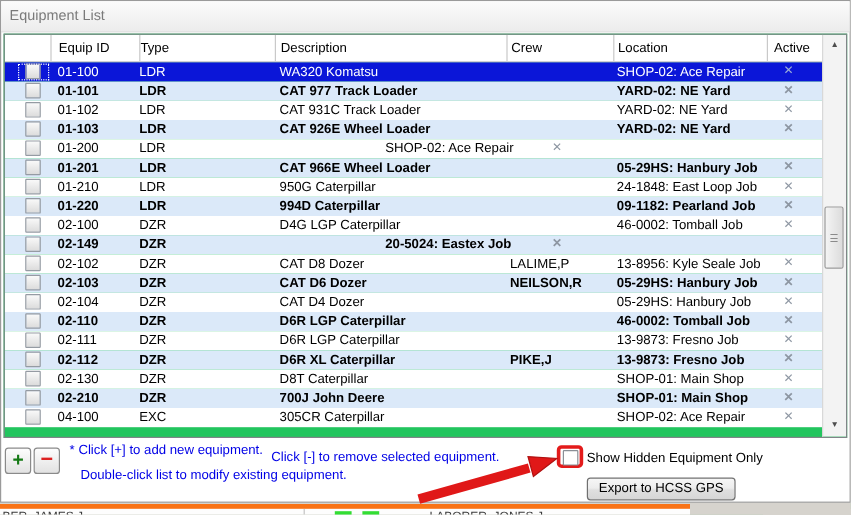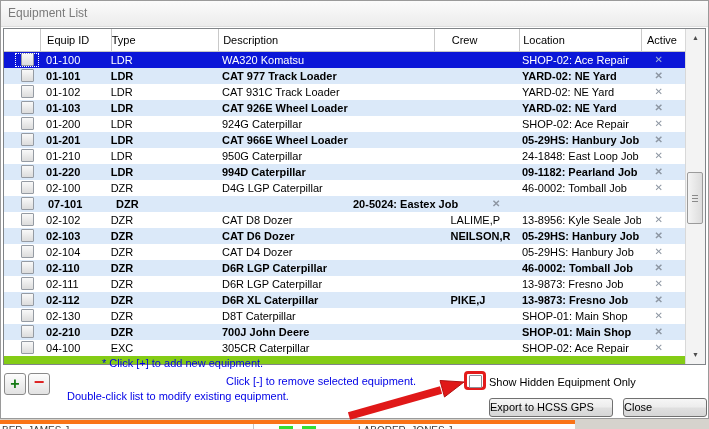--- a/index.html
+++ b/index.html
@@ -10,36 +10,36 @@
   
   .dialog { position:absolute; left:0; top:0; width:709px; height:419px;
             background:#fff; border:1px solid #9a9a9a; }
   .titlebar { position:absolute; left:0; top:0; right:0; height:26px;
               background:linear-gradient(#fbfbfb,#ececec);
               border-bottom:1px solid #dddddd; }
   .titlebar .title { position:absolute; left:7px; top:5px; font-size:12px; color:#7a7a7a; }
 
   
   .grid { position:absolute; left:2px; top:27px; width:703px; height:337px;
-          background:#84cc16; border:1px solid #808488; overflow:hidden; }
+          background:#22c55e; border:1px solid #808488; overflow:hidden; }
   .grid-header { position:absolute; left:0; top:0; width:681px; height:23px;
                  display:flex; background:#fff; border-bottom:1px solid #c6c6c6; }
   .grid-header .cell { line-height:22px; font-size:11px; color:#000; }
   .grid-header .cell.sep { border-left:1px solid #c9c9c9; }
   .rows { position:absolute; left:0; top:23px; width:681px; }
   .grid-row { display:flex; height:16px; background:#fff; }
   .grid-row.alt { background:var(--alt-row,#dbe9f9);font-weight:bold; }
   .grid-row.selected { background:var(--sel,#0b16d8); color:#fff; }
   .cell { overflow:hidden; white-space:nowrap; line-height:16px; font-size:11px; }
   .c-rowhdr { width:10px; }
   .c-chk    { width:28px; }
   .c-equip  { width:74px;  padding-left:6px; }
   .c-type   { width:113px; padding-left:0; }
   .c-desc   { width:193px; padding-left:4px; }
-  .c-crew   { width:89px;  padding-left:17px;margin-left:32px; }
+  .c-crew   { width:89px;  padding-left:3px; }
   .c-loc    { width:128px; padding-left:3px; }
   .c-active { width:46px;  padding-left:14px; color:#8d96a2; font-size:10px; }
   .selected .c-active { color:#9fb0d8; }
   .selected .c-chk { outline:1px dotted #fff; outline-offset:-2px; }
   .rowchk { width:13px; height:13px; margin:1px 0 0 7px;
             border:1px solid #959ba3; border-radius:1px;
             background:linear-gradient(#f9f9f9,#dcdcdc); }
 
   
   .vscroll { position:absolute; top:0; right:0; bottom:0; width:20px;
@@ -55,34 +55,34 @@
                  background:repeating-linear-gradient(#8a8a8a 0 1px, transparent 1px 3px); }
 
   
   .sq-btn { position:absolute; width:22px; height:22px; top:372px;
             border:1px solid #8a8a8a; border-radius:3px; text-align:center;
             background:linear-gradient(#fdfdfd,#e2e2e2);
             font-size:16px; font-weight:bold; line-height:19px; }
   .sq-btn.add { left:3px; color:#157a15; }
   .sq-btn.remove { left:27px; color:#dd2222; font-size:18px; line-height:17px; }
   .hint { position:absolute; font-size:11px; color:var(--blue,#0000e6); white-space:nowrap; }
-  .hint.l1a { left:57px; top:356px;margin-left:44px; }
+  .hint.l1a { left:57px; top:368px; }
   .hint.l1b { left:225px; top:374px;text-align:center; }
   .hint.l2  { left:66px; top:389px; }
 
   .hl-rect { position:absolute; left:463px; top:370px; width:22px; height:19px;
              border:3px solid var(--red,#e31b1b); border-radius:4px; }
   .cb { position:absolute; left:468px; top:374px; width:13px; height:13px;
         border:1px solid #8a8f96; background:#fff; border-radius:1px; }
   .cb-label { position:absolute; left:488px; top:375px; font-size:11px; color:#000; }
 
   .push-btn { position:absolute; top:397px; height:19px;
               border:1px solid #707070; border-radius:3px;
               background:linear-gradient(#f6f6f6 0%,#ededed 45%,#dfdfdf 55%,#d6d6d6 100%);
-              font-size:11px; text-align:left; line-height:16px; color:#000; }
+              font-size:11px; text-align:center; line-height:16px; color:#000; }
   .push-btn.export { left:488px; width:124px; }
   .push-btn.close  { left:622px; width:84px; }
 
   .arrow-svg { position:absolute; left:330px; top:370px; width:145px; height:55px; overflow:visible; }
 
   
   .strip { position:absolute; left:0; top:420px; width:575px; height:9px;
            background:#fdfdfd; border-top:4px solid #f97316; overflow:hidden; }
   .strip span.txt { position:absolute; top:1px; font-size:10px; color:#3a3a3a; white-space:nowrap; }
   .strip .vline { position:absolute; top:0; bottom:0; width:1px; background:#c2c2c2; }
@@ -159,21 +159,20 @@
     <div class="cell c-loc">YARD-02: NE Yard</div>
     <div class="cell c-active">✕</div>
   </div>
           <div class="grid-row">
     <div class="cell c-rowhdr"></div>
     <div class="cell c-chk">
       <div class="rowchk"></div>
     </div>
     <div class="cell c-equip">01-200</div>
     <div class="cell c-type">LDR</div>
-    <div class="cell c-desc">924G Caterpillar</div>
     <div class="cell c-crew"></div>
     <div class="cell c-loc">SHOP-02: Ace Repair</div>
     <div class="cell c-active">✕</div>
   </div>
           <div class="grid-row alt">
     <div class="cell c-rowhdr"></div>
     <div class="cell c-chk">
       <div class="rowchk"></div>
     </div>
     <div class="cell c-equip">01-201</div>
@@ -217,21 +216,21 @@
     <div class="cell c-desc">D4G LGP Caterpillar</div>
     <div class="cell c-crew"></div>
     <div class="cell c-loc">46-0002: Tomball Job</div>
     <div class="cell c-active">✕</div>
   </div>
           <div class="grid-row alt">
     <div class="cell c-rowhdr"></div>
     <div class="cell c-chk">
       <div class="rowchk"></div>
     </div>
-    <div class="cell c-equip">07-101</div>
+    <div class="cell c-equip">02-149</div>
     <div class="cell c-type">DZR</div>
     <div class="cell c-crew"></div>
     <div class="cell c-loc">20-5024: Eastex Job</div>
     <div class="cell c-active">✕</div>
   </div>
           <div class="grid-row">
     <div class="cell c-rowhdr"></div>
     <div class="cell c-chk">
       <div class="rowchk"></div>
     </div>
@@ -354,21 +353,20 @@
 
     <span class="hint l1a">* Click [+] to add new equipment.</span>
     <span class="hint l1b">Click [-] to remove selected equipment.</span>
     <span class="hint l2">Double-click list to modify existing equipment.</span>
 
     <div class="hl-rect"></div>
     <div class="cb"></div>
     <span class="cb-label">Show Hidden Equipment Only</span>
 
     <div class="push-btn export">Export to HCSS GPS</div>
-    <div class="push-btn close">Close</div>
 
     <svg class="arrow-svg" viewBox="0 0 145 55">
       <line x1="18" y1="45" x2="110" y2="19" stroke="#e01818" stroke-width="8"></line>
       <polygon points="133,11 113.5,26 109,9.5" fill="#e01818" stroke="#b01010" stroke-width="1"></polygon>
     </svg>
   </div>
 
   <div class="strip">
     <span class="txt" style="left:2px">BER, JAMES J</span>
     <div class="vline" style="left:253px"></div>

